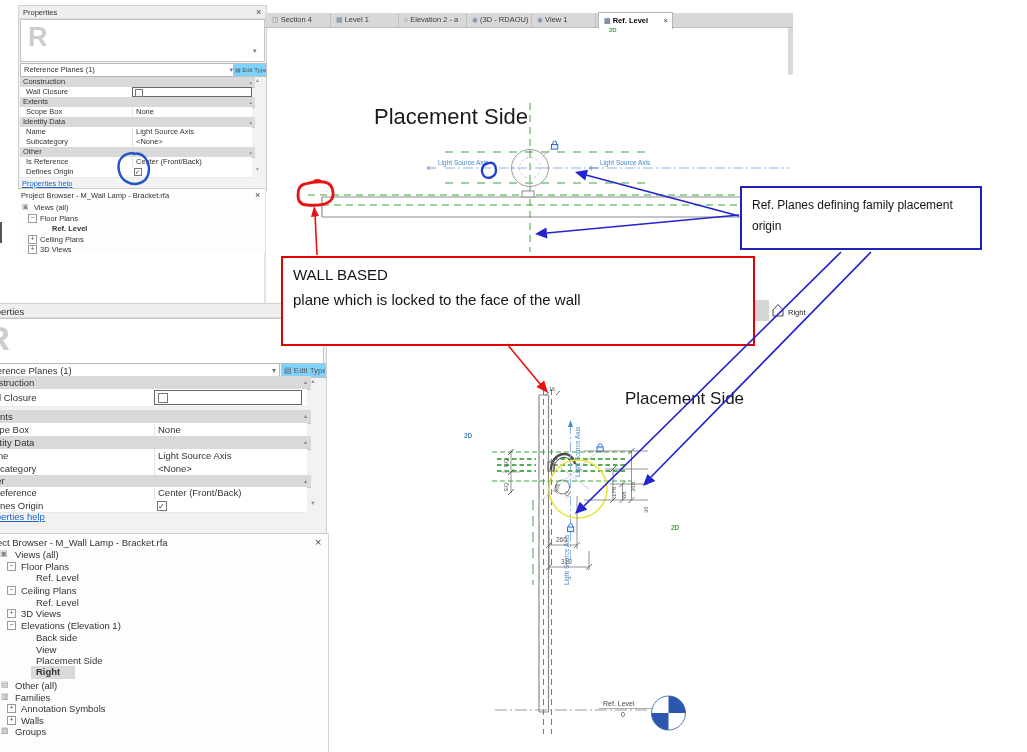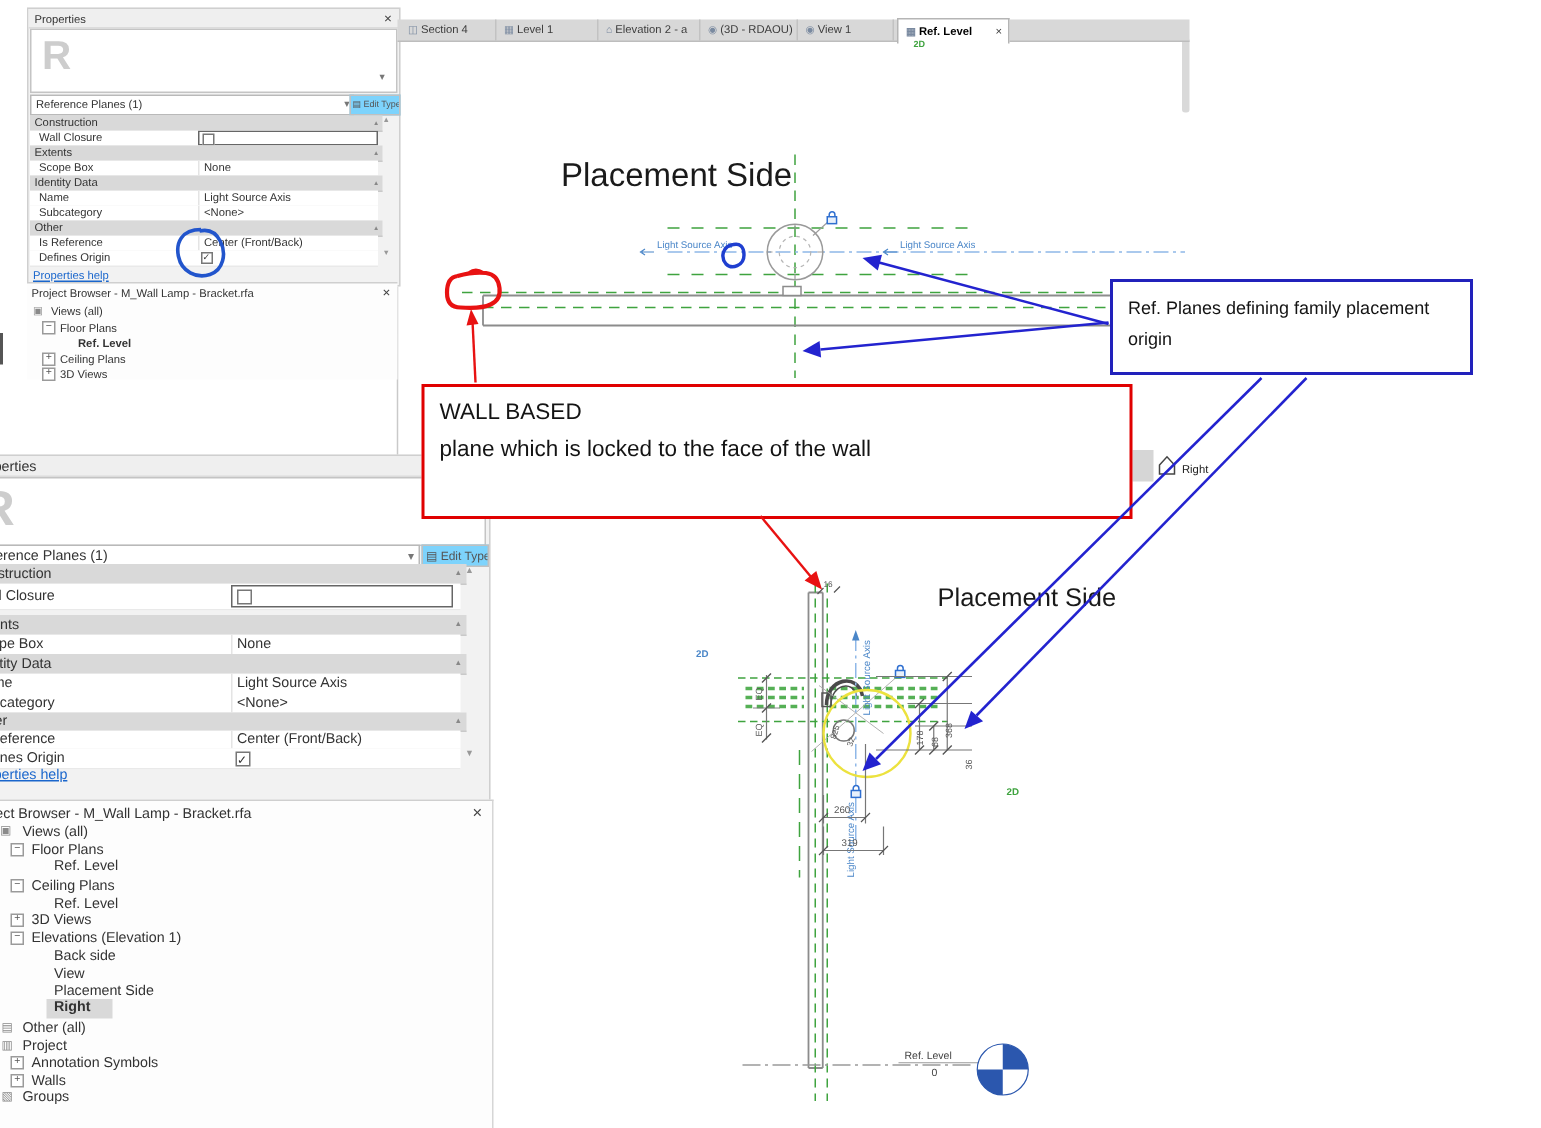--- a/index.html
+++ b/index.html
@@ -394,21 +394,21 @@
   </div>
   <div class="titem" style="left:0;top:132px;font-weight:bold;">
     <span class="tlabel" style="left:61px;position:absolute;white-space:nowrap;">Right</span>
   </div>
   <div class="titem" style="left:0;top:146px;">
     <span class="ticon" style="left:26px;position:absolute;font-size:8px;">▤</span>
     <span class="tlabel" style="left:40px;position:absolute;white-space:nowrap;">Other (all)</span>
   </div>
   <div class="titem" style="left:0;top:157.5px;">
     <span class="ticon" style="left:26px;position:absolute;font-size:8px;">▥</span>
-    <span class="tlabel" style="left:40px;position:absolute;white-space:nowrap;">Project</span>
+    <span class="tlabel" style="left:40px;position:absolute;white-space:nowrap;">Families</span>
   </div>
   <div class="titem" style="left:0;top:169px;">
     <span class="texp" style="left:32px;top:1px;">+</span>
     <span class="tlabel" style="left:46px;position:absolute;white-space:nowrap;">Annotation Symbols</span>
   </div>
   <div class="titem" style="left:0;top:180.5px;">
     <span class="texp" style="left:32px;top:1px;">+</span>
     <span class="tlabel" style="left:46px;position:absolute;white-space:nowrap;">Walls</span>
   </div>
   <div class="titem" style="left:0;top:192px;">

